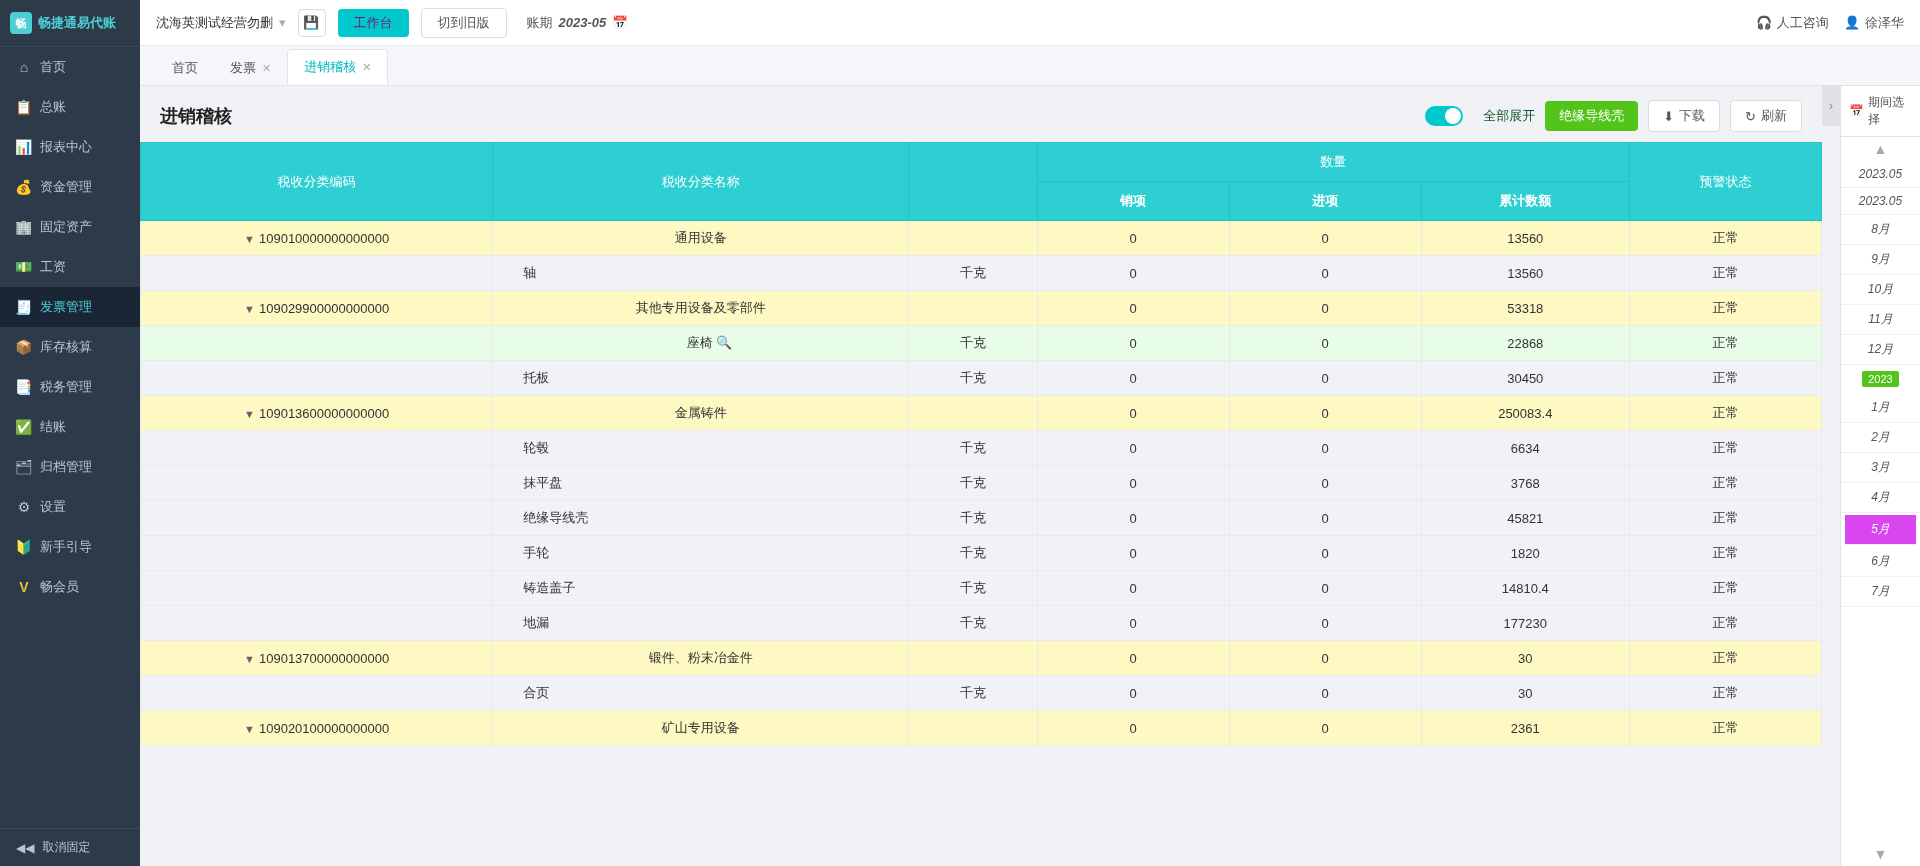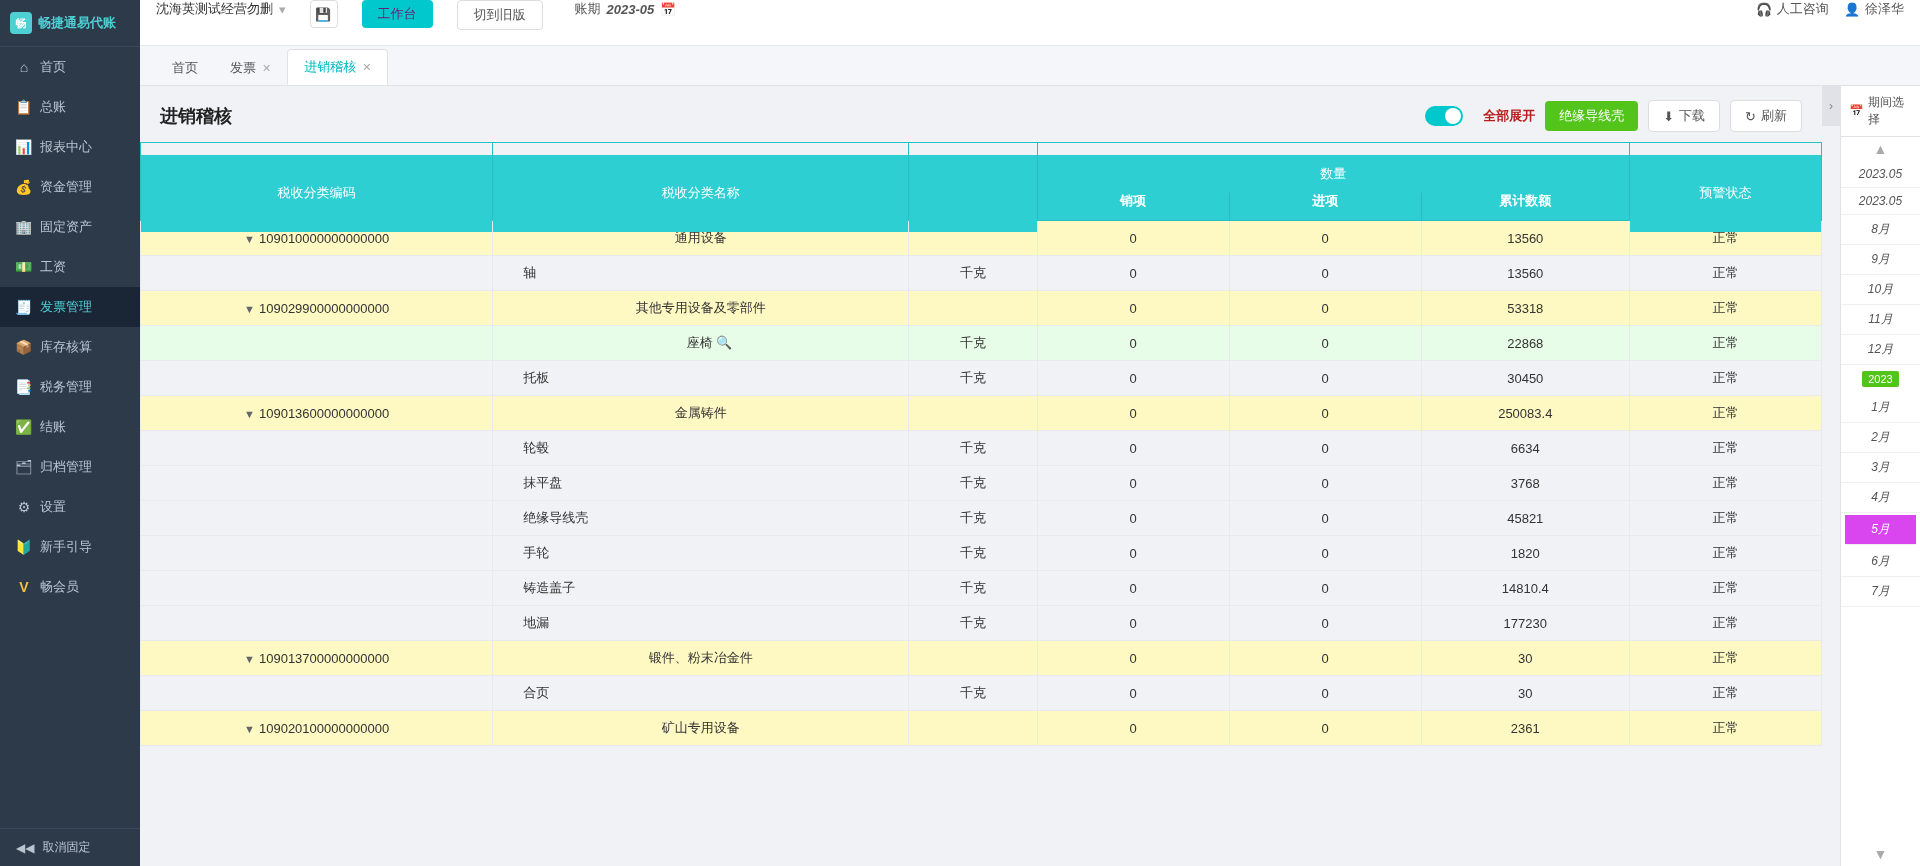--- a/index.html
+++ b/index.html
@@ -12,49 +12,49 @@
     .sidebar-item { display: flex; align-items: center; gap: 8px; padding: 11px 16px; cursor: pointer; font-size: 13px; color: #b8c5d0; }
     .sidebar-item.active { background: #1a2535; color: #4ecfd4; }
     .sidebar-item-icon { width: 16px; height: 16px; display: flex; align-items: center; justify-content: center; font-size: 14px; }
     .sidebar-bottom { margin-top: auto; border-top: 1px solid #3a4a5a; }
     .sidebar-bottom-item { display: flex; align-items: center; gap: 8px; padding: 10px 16px; cursor: pointer; color: #b8c5d0; font-size: 12px; }
 
     
     .main { flex: 1; display: flex; flex-direction: column; height: 100%; overflow: hidden; }
 
     
-    .topbar { height: 46px; background: #fff; display: flex; align-items: flex-start; padding: 0 16px; gap: 24px; border-bottom: 1px solid #e8eaed; flex-shrink: 0; }
+    .topbar { height: 46px; background: #fff; display: flex; align-items: center; padding: 0 16px; gap: 12px; border-bottom: 1px solid #e8eaed; flex-shrink: 0; }
     .topbar-company { display: flex; align-items: center; gap: 6px; font-size: 13px; color: #333; }
     .topbar-btn { padding: 5px 16px; border-radius: 4px; border: none; cursor: pointer; font-size: 13px; }
     .topbar-btn-workbench { background: #00c8cc; color: #701a75; }
     .topbar-btn-switch { background: white; border: 1px solid #ddd; color: #555; }
     .topbar-period { display: flex; align-items: center; gap: 6px; font-size: 13px; color: #555; margin-left: 8px; }
     .topbar-right { margin-left: auto; display: flex; align-items: center; gap: 16px; font-size: 13px; color: #555; }
     .topbar-save-icon { width: 28px; height: 28px; border: 1px solid #ddd; border-radius: 4px; display: flex; align-items: center; justify-content: center; cursor: pointer; color: #888; }
 
     
     .tabbar { height: 40px; background: #f5f6fa; display: flex; align-items: flex-end; padding: 0 16px; border-bottom: 1px solid #e0e2e8; flex-shrink: 0; }
     .tab { padding: 8px 16px; font-size: 13px; cursor: pointer; color: #555; border-radius: 4px 4px 0 0; display: flex; align-items: center; gap: 6px; }
     .tab.active { background: #fff; color: #00b8c0; border: 1px solid #e0e2e8; border-bottom: 1px solid #fff; }
     .tab-close { font-size: 11px; color: #aaa; cursor: pointer; }
     .tab-home { color: #555; font-size: 13px; }
     .page-header { padding: 14px 20px 10px; display: flex; align-items: center; justify-content: space-between; flex-shrink: 0; }
     .page-title { font-size: 18px; color: #222; font-weight: bold; }
     .page-actions { display: flex; align-items: center; gap: 10px; }
-    .toggle-wrap { display: flex; align-items: center; gap: 20px; font-size: 13px; color: #b91c1c; font-weight: bold; }
+    .toggle-wrap { display: flex; align-items: center; gap: 20px; font-size: 13px; color: #14532d; }
     .toggle { width: 38px; height: 20px; background: #00c8cc; border-radius: 10px; position: relative; cursor: pointer; }
     .toggle-knob { width: 16px; height: 16px; background: white; border-radius: 50%; position: absolute; top: 2px; right: 2px; }
     .action-btn { padding: 6px 14px; border-radius: 4px; border: none; cursor: pointer; font-size: 13px; display: flex; align-items: center; gap: 5px; }
     .btn-green { background: #52c41a; color: white; }
     .btn-outline { background: white; border: 1px solid #ddd; color: #555; }
 
     
     .table-wrap { flex: 1; overflow: auto; margin: 0 0 0 0; }
     table { width: 100%; border-collapse: collapse; }
-    thead tr th { background: #2ecfd3; color: #fff; padding: 10px 12px; text-align: center; font-size: 13px; font-weight: normal; border: 1px solid #28bfc3; position: sticky; top: 12px; z-index: 2; }
+    thead tr th { background: #2ecfd3; color: #fff; padding: 10px 12px; text-align: center; font-size: 13px; font-weight: normal; border: 1px solid #28bfc3; position: sticky; top: 0; z-index: 2; }
     thead tr.sub-head th { background: #2ecfd3; font-weight: bold; }
     tbody tr td { padding: 8px 12px; font-size: 13px; color: #333; border: 1px solid #e8eaed; text-align: center; }
     tbody tr.highlighted { background: #e8fde8; }
     tbody tr.group-row td { background: #fef9c3; }
     .arrow-icon { color: #666; font-size: 11px; margin-right: 4px; }
     .status-normal { color: #333; }
 
     
     .right-panel { width: 80px; background: #fff; border-left: 1px solid #e0e2e8; display: flex; flex-direction: column; flex-shrink: 0; }
     .right-panel-header { padding: 8px; font-size: 12px; color: #555; border-bottom: 1px solid #e0e2e8; display: flex; align-items: center; gap: 4px; }

